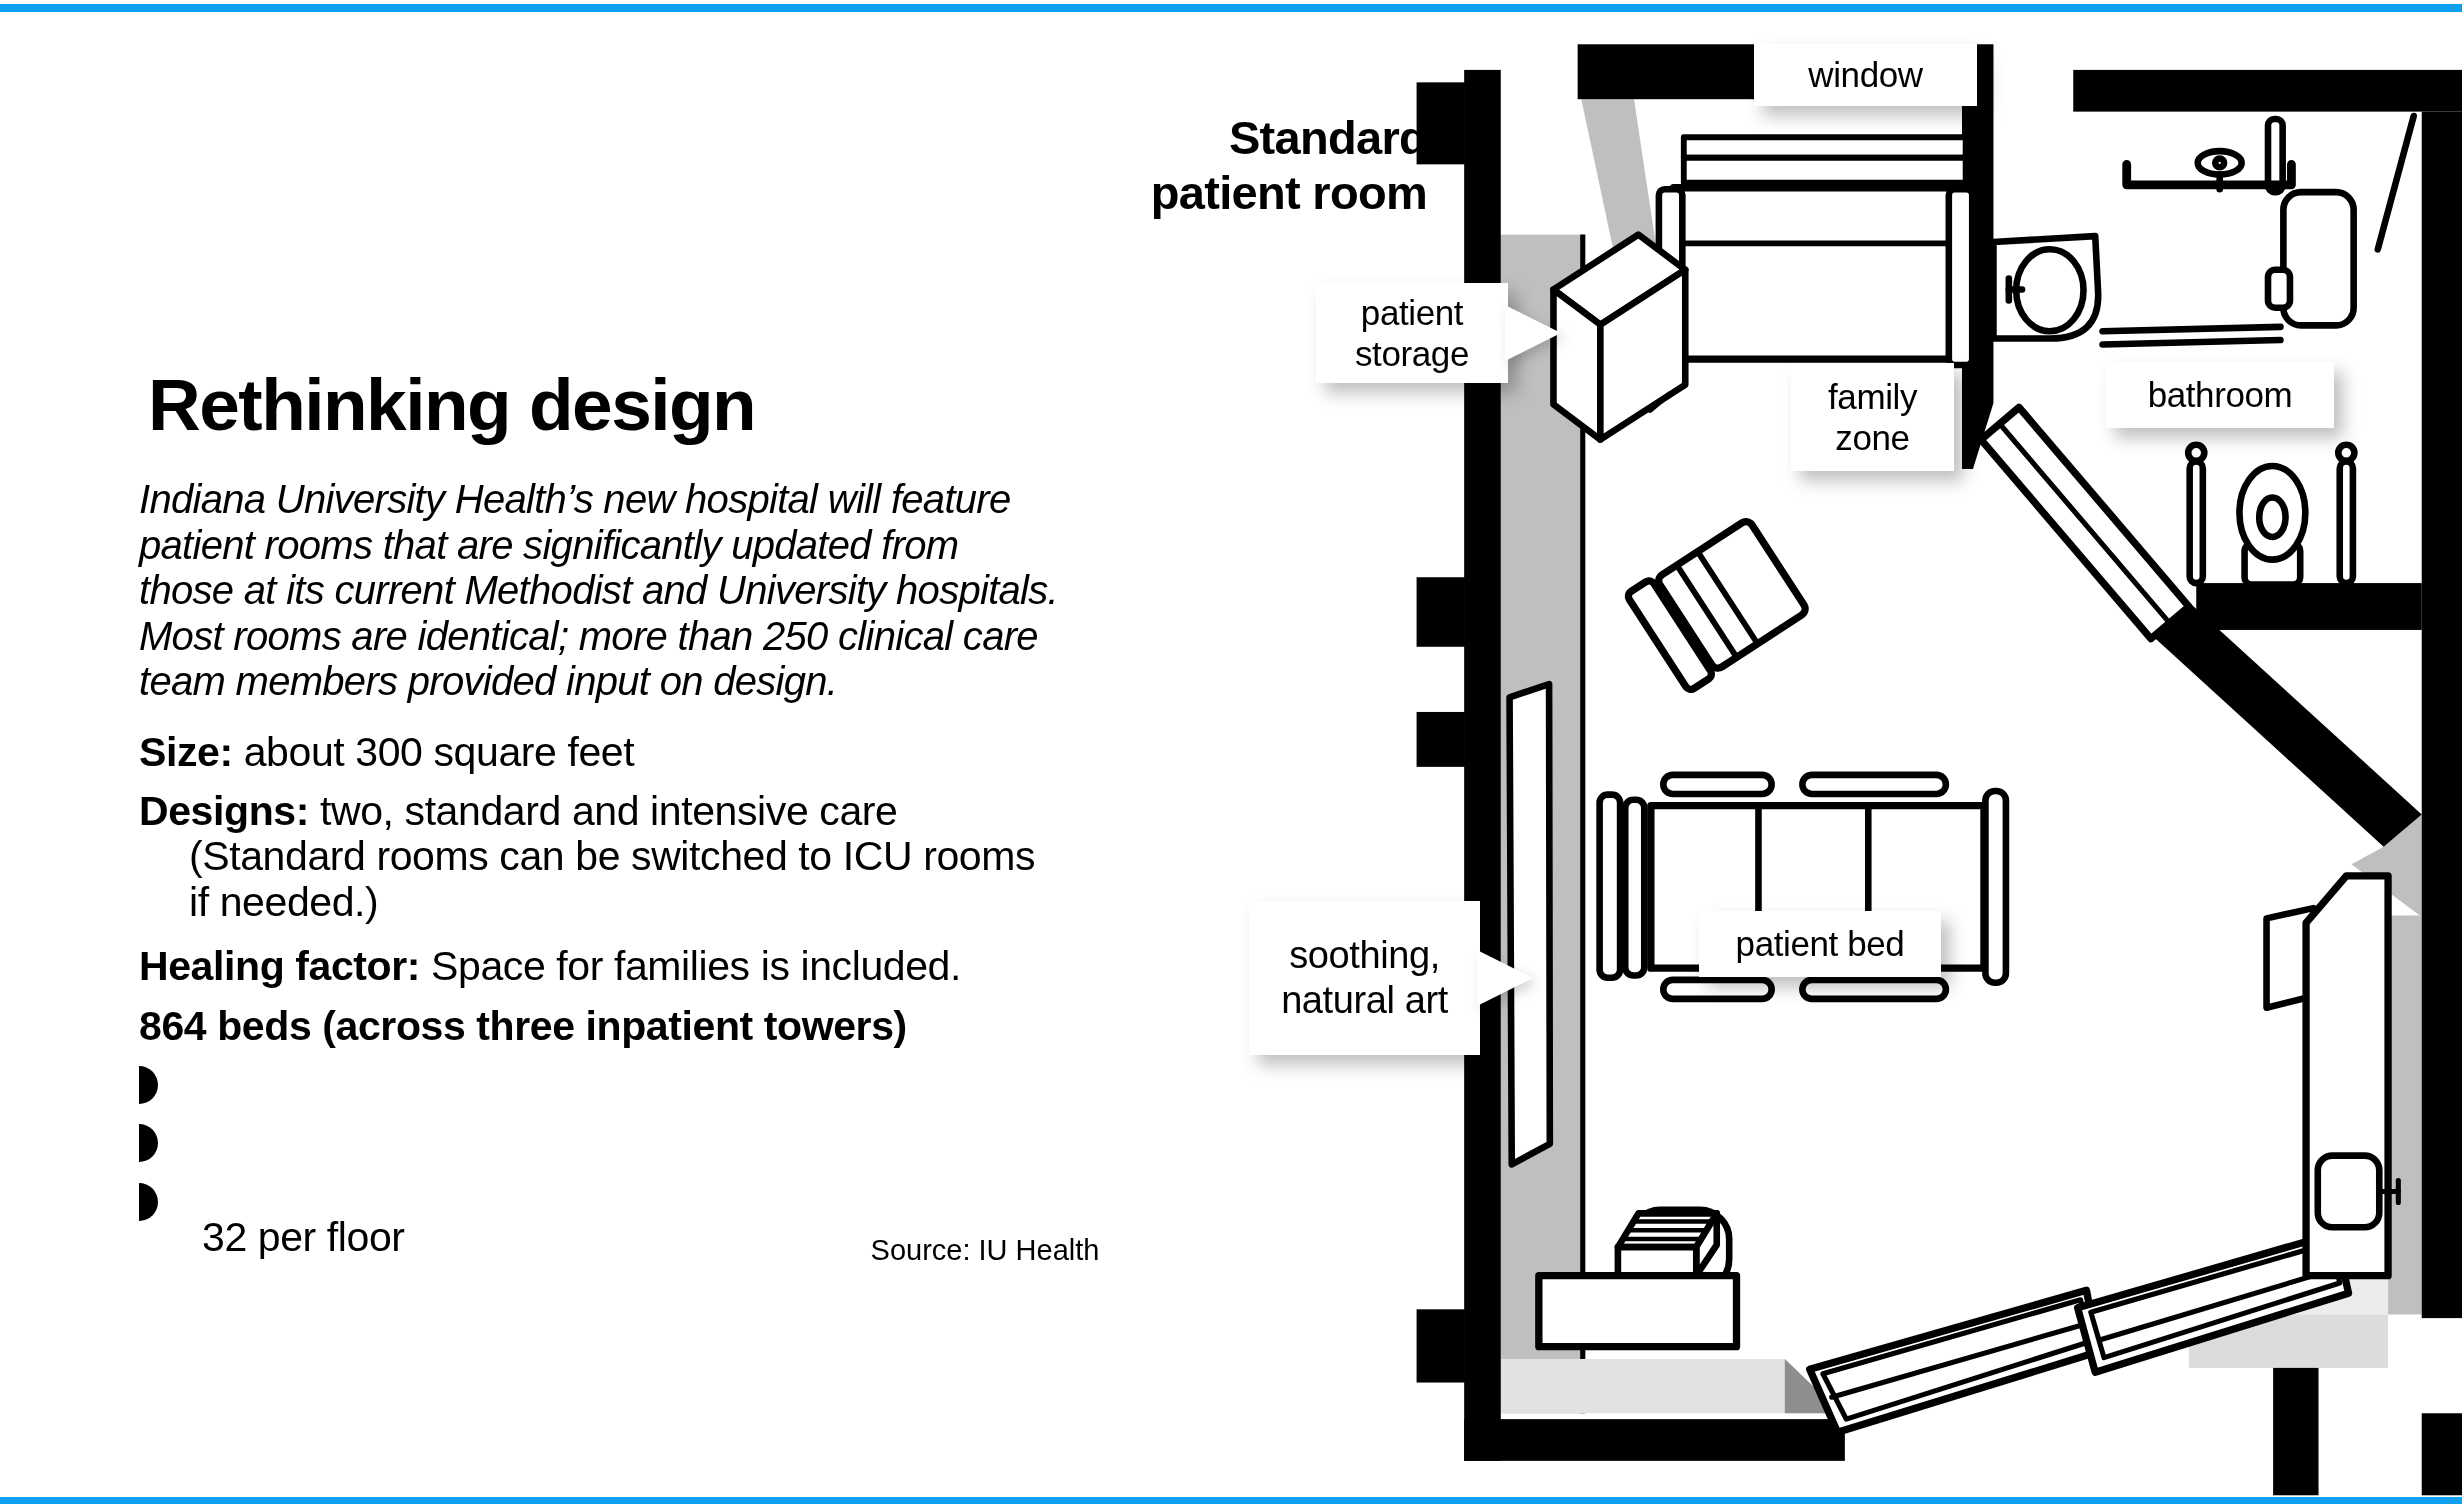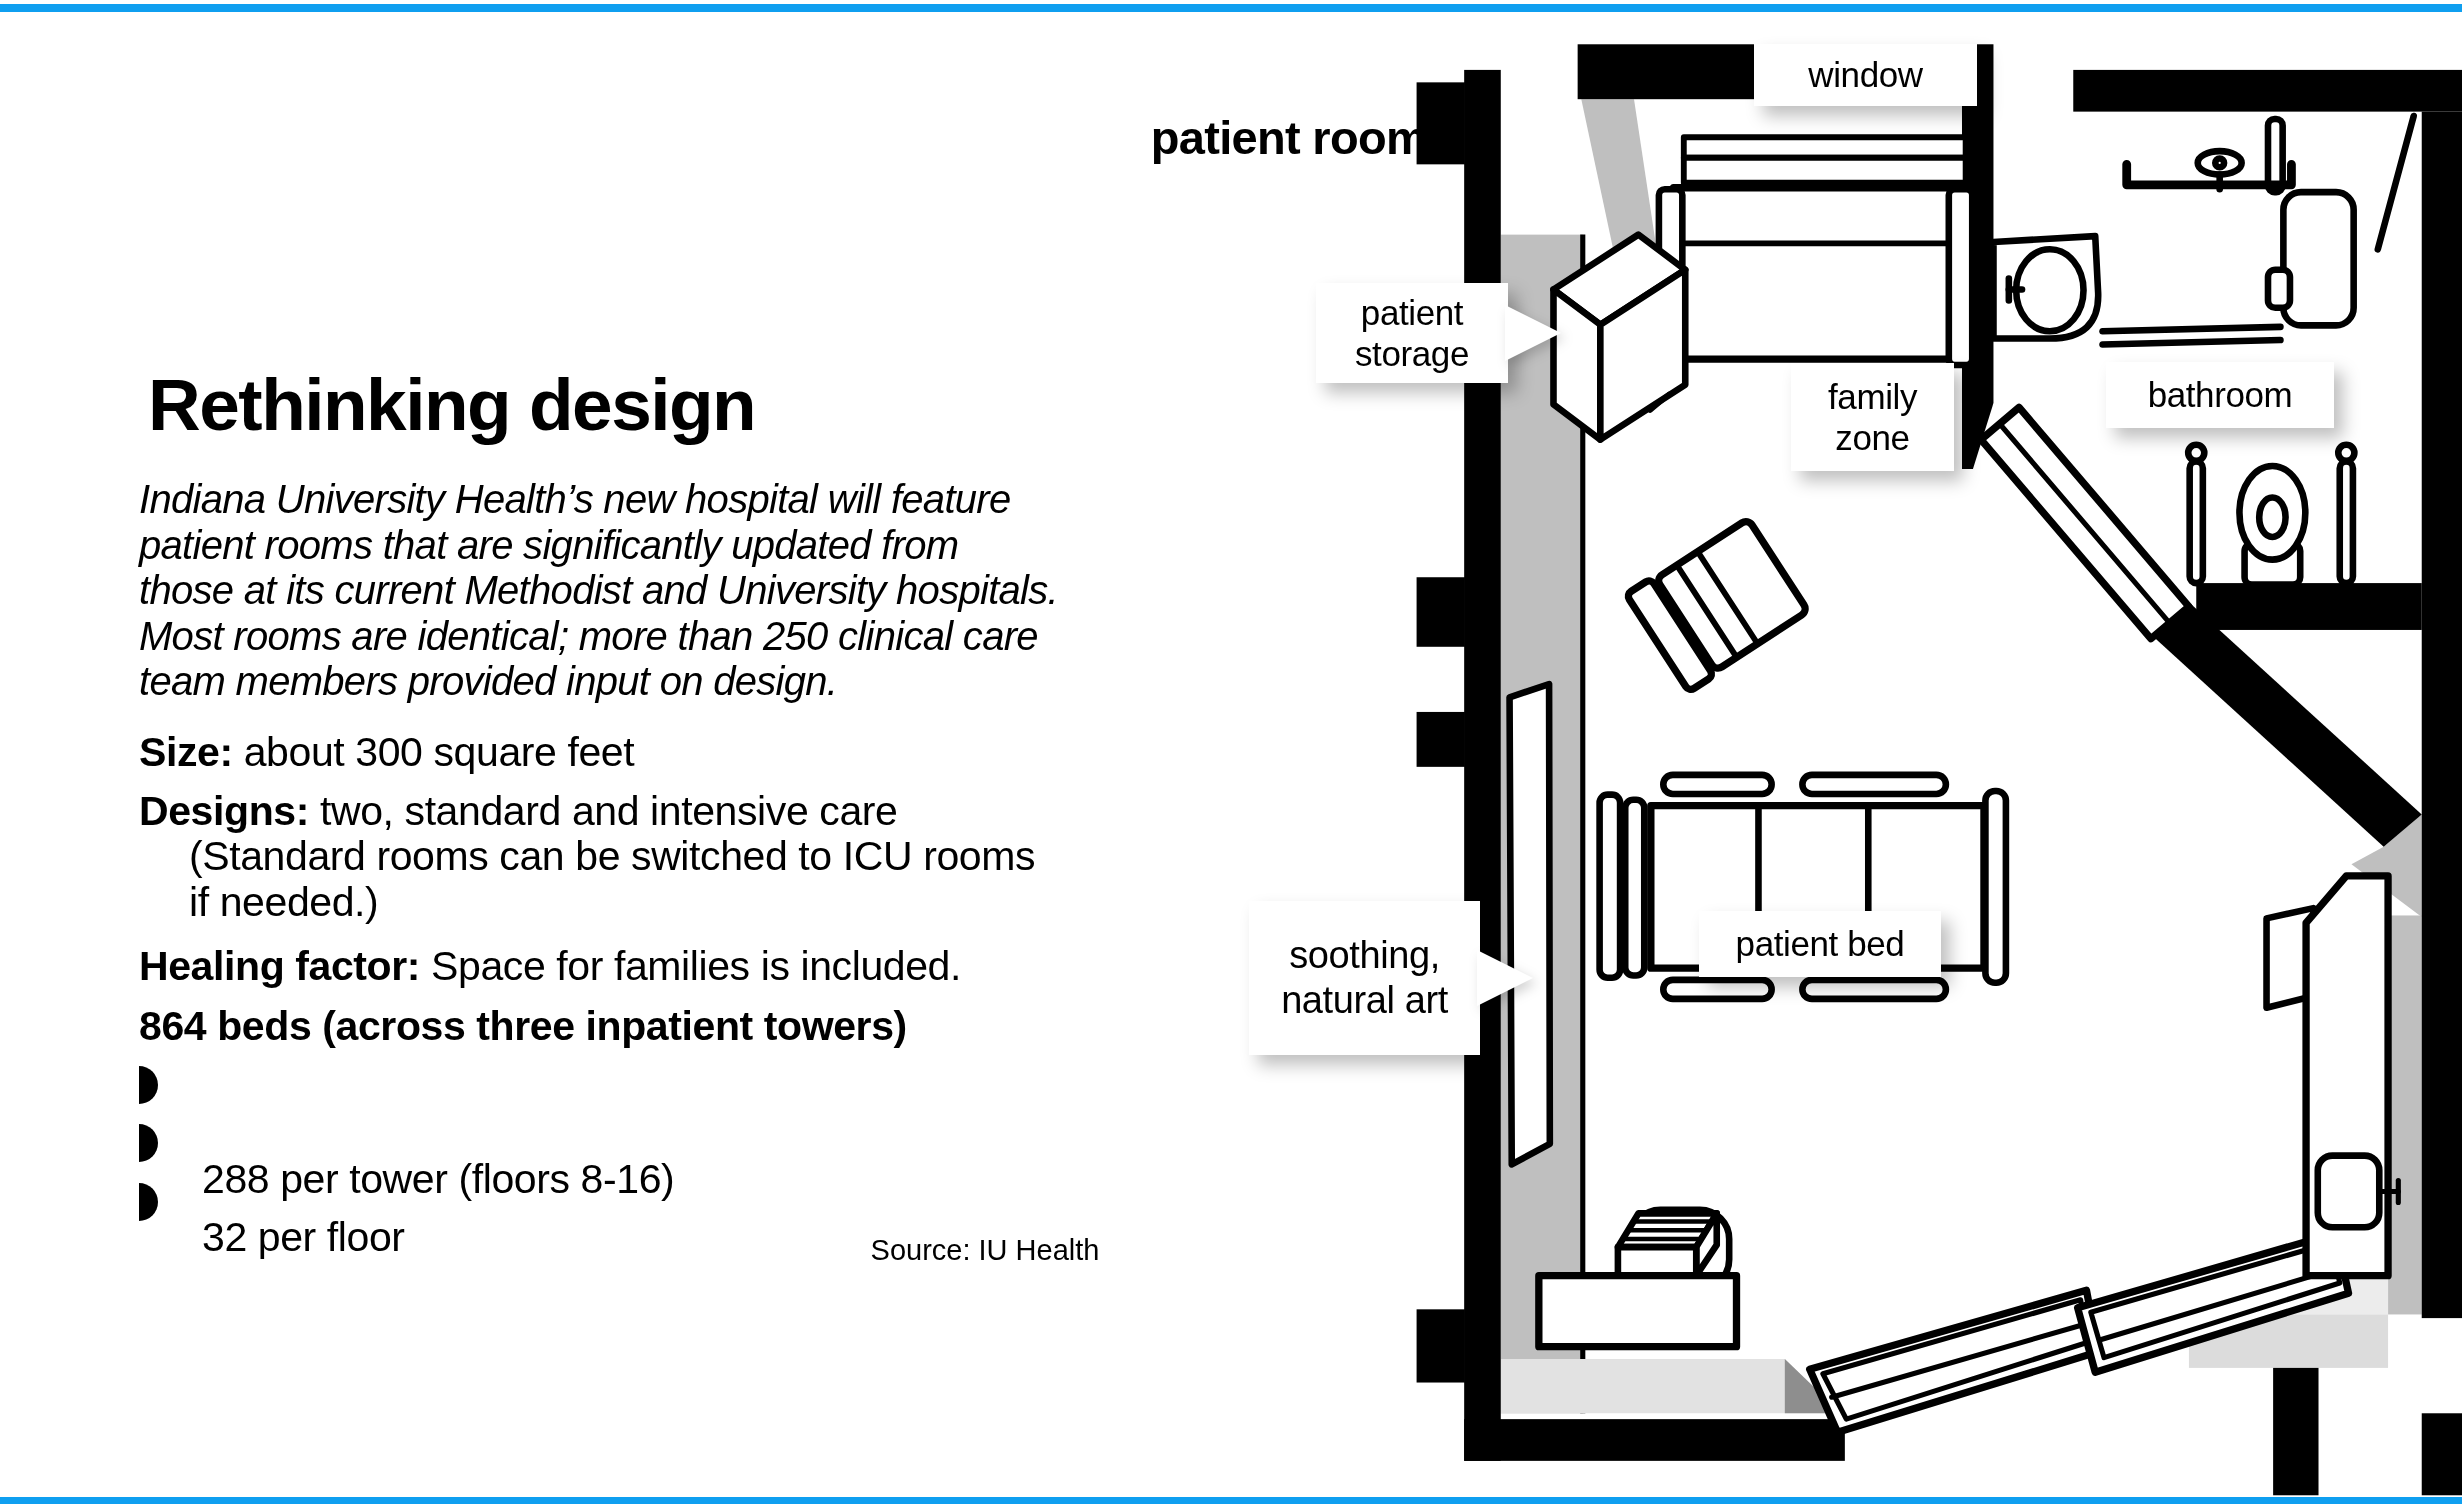--- a/index.html
+++ b/index.html
@@ -61,33 +61,33 @@
 
 <div class="abs fact" style="top:729px"><span class="b">Size:</span><span> about 300 square feet</span></div>
 <div class="abs fact" style="top:788px"><span class="b">Designs:</span><span> two, standard and intensive care</span></div>
 <div class="abs fact indent" style="top:833px"><span>(Standard rooms can be switched to ICU rooms</span></div>
 <div class="abs fact indent" style="top:879px"><span>if needed.)</span></div>
 <div class="abs fact" style="top:943px"><span class="b">Healing factor:</span><span> Space for families is included.</span></div>
 <div class="abs fact" style="top:1003px"><span class="b">864 beds (across three inpatient towers)</span></div>
 
 <div class="abs bullet-item" style="top:1062px">
   <span class="half-bullet"></span>
-  <span class="bullet-text">288 per tower (floors 8-16)</span>
 </div>
 <div class="abs bullet-item" style="top:1120px">
   <span class="half-bullet"></span>
   <span class="bullet-text">32 per floor</span>
 </div>
 <div class="abs bullet-item" style="top:1179px">
   <span class="half-bullet"></span>
 </div>
 
 <div class="abs" id="source">Source: IU Health</div>
 
 <div class="abs" id="plan-title">
+  <div>Standard</div>
   <div>patient room</div>
 </div>
 
 <svg id="plan-svg" viewBox="0 0 3363 2063">
 
   <g>
     <rect x="2050" y="320" width="112" height="1610" fill="#bfbfbf"></rect>
     <line x1="2162" y1="320" x2="2162" y2="1930" stroke="#000" stroke-width="7"></line>
     <polygon points="2160,135 2232,135 2286,494 2238,502" fill="#bfbfbf"></polygon>
     <polygon points="2050,1856 2438,1856 2515,1930 2050,1930" fill="#e2e2e2"></polygon>

